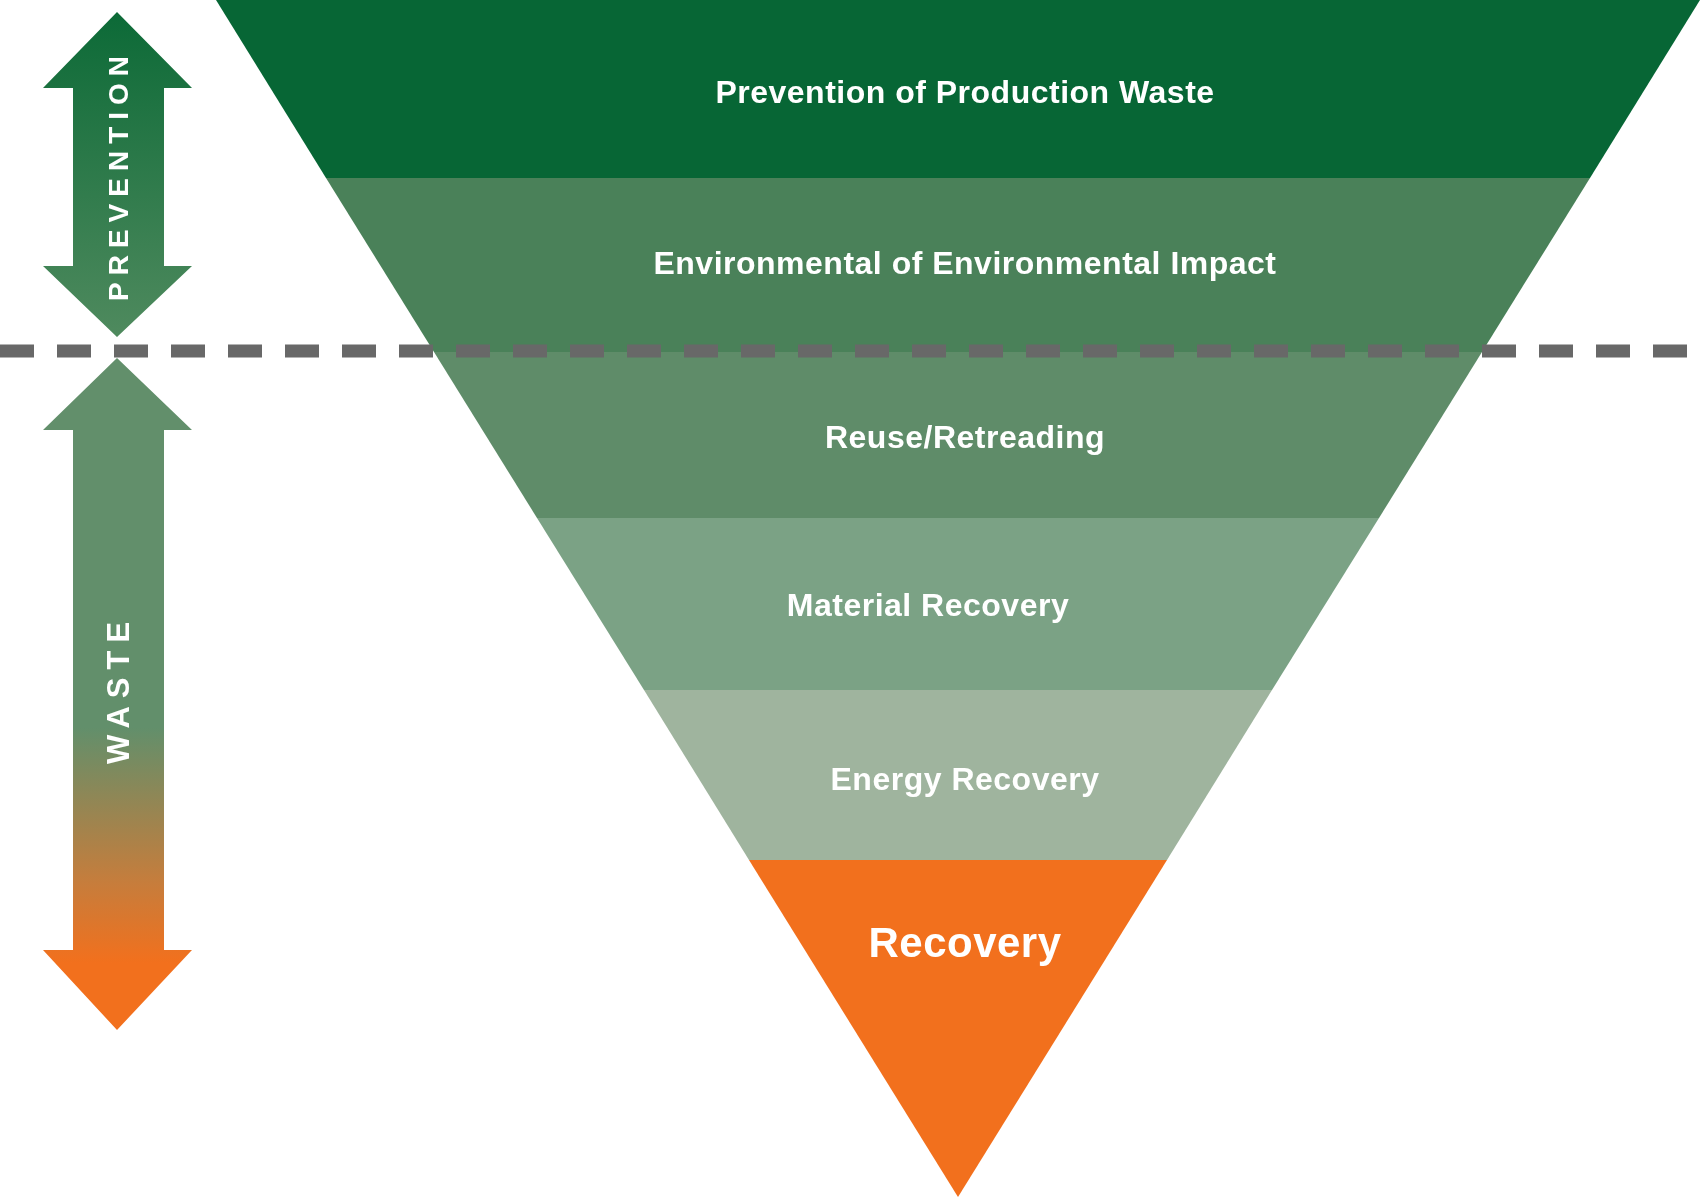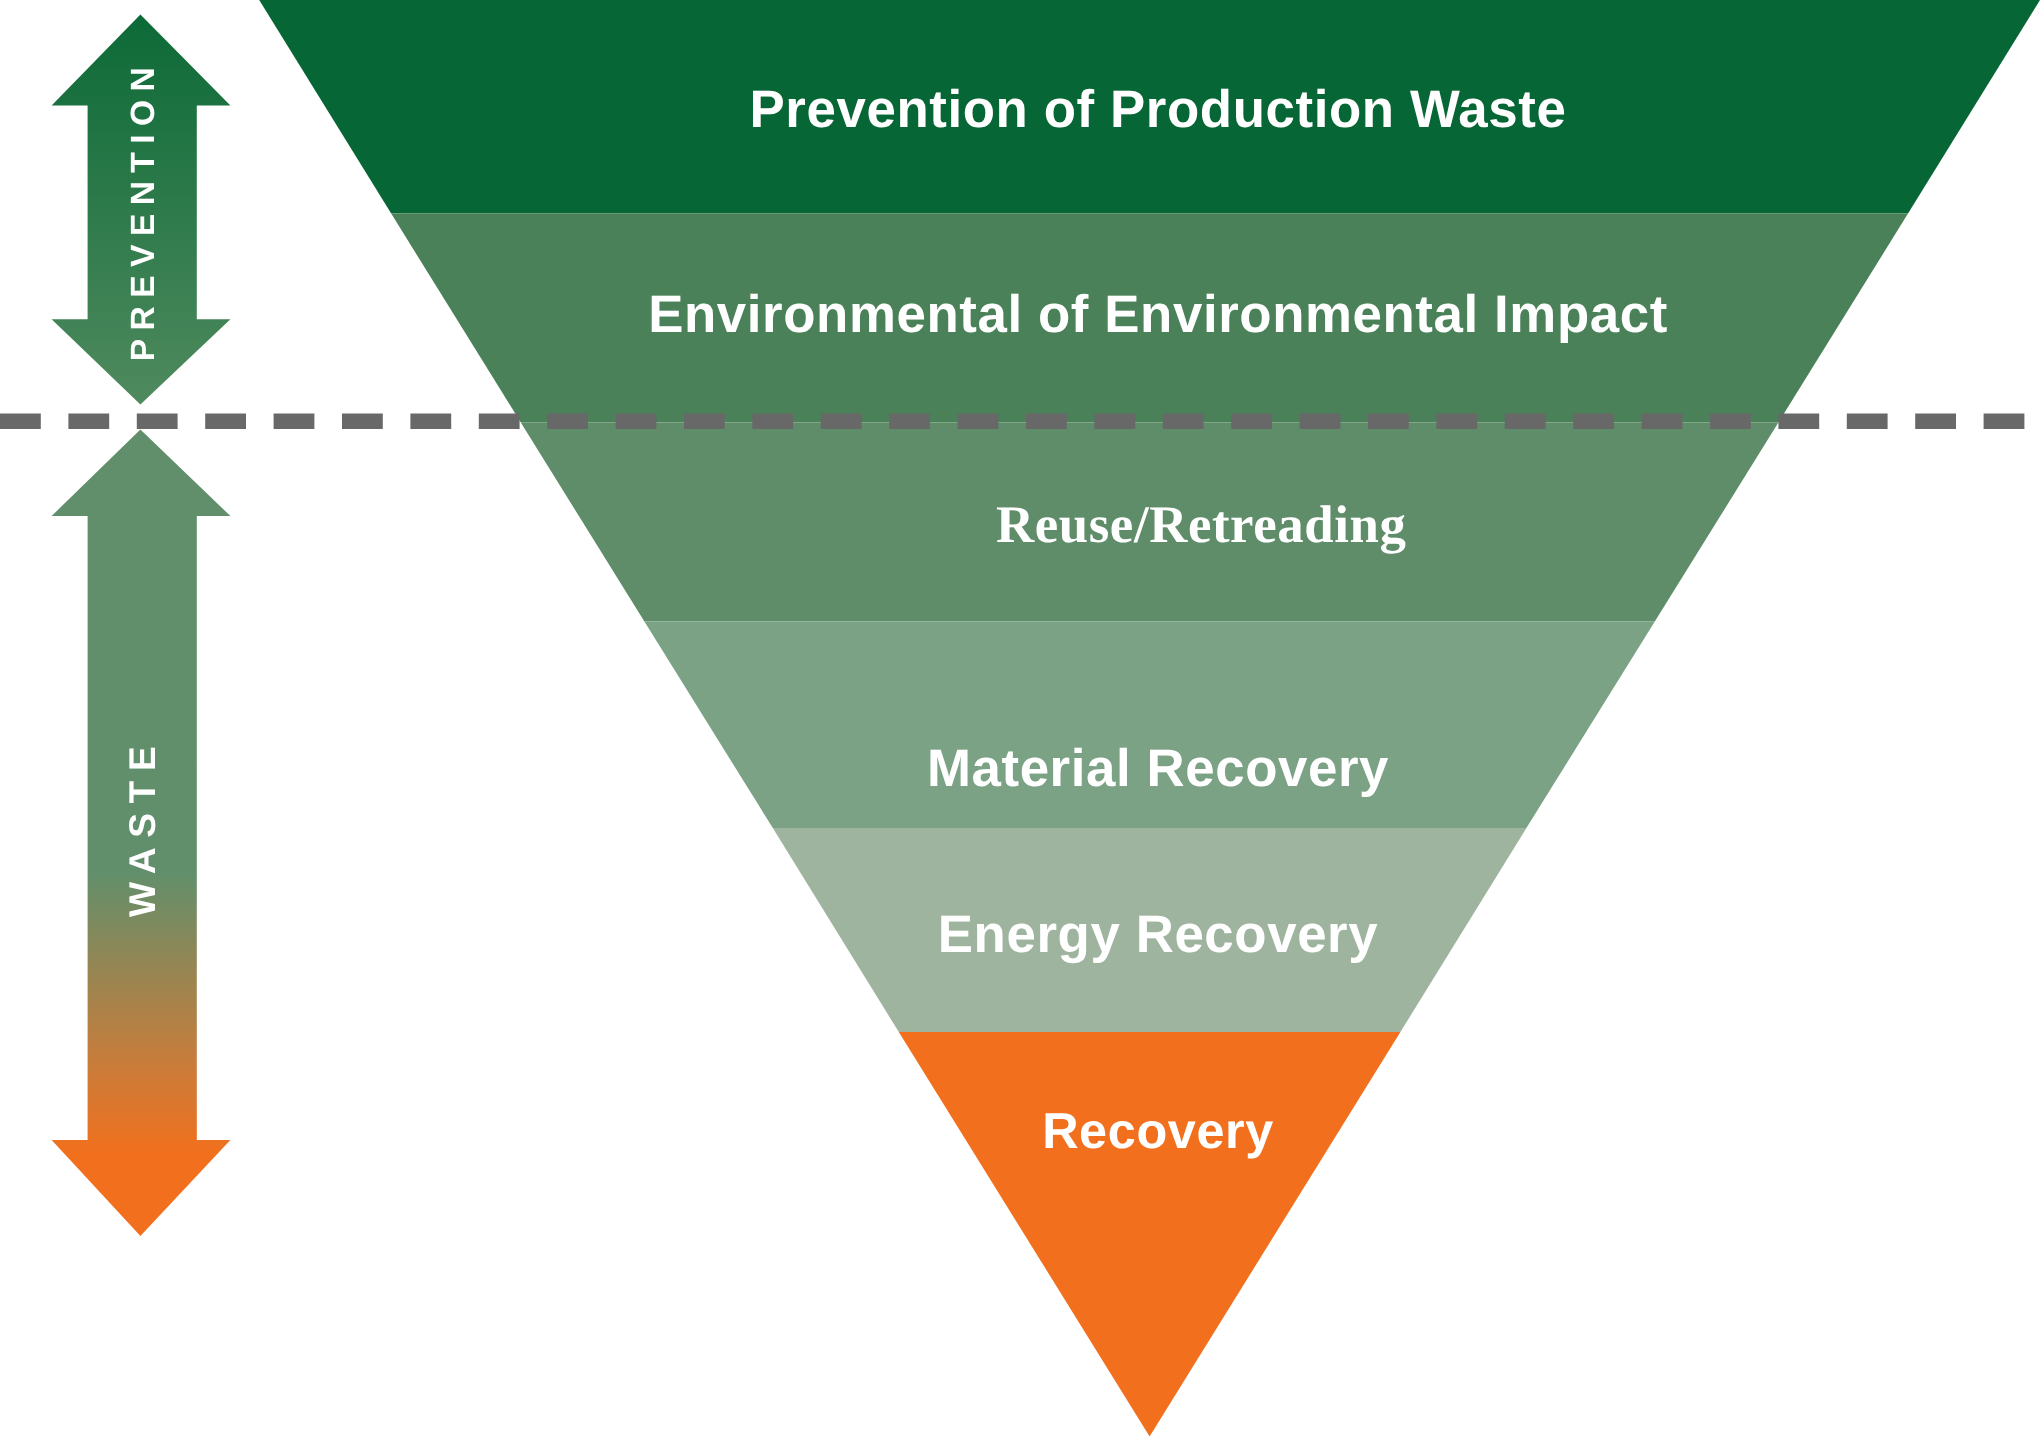--- a/index.html
+++ b/index.html
@@ -10,21 +10,21 @@
     background: #ffffff;
     overflow: hidden;
     font-family: "Liberation Sans", sans-serif;
   }
   #diagram-svg { position: absolute; left: 0; top: 0; }
   .band-label {
     position: absolute;
     transform: translate(-50%, -50%);
     color: #ffffff;
     font-weight: bold;
-    font-size: 44px;
+    font-size: 32px;
     white-space: nowrap;
     letter-spacing: 0.5px;
   }
   .arrow-label {
     position: absolute;
     transform: translate(-50%, -50%) rotate(-90deg);
     color: #ffffff;
     font-weight: bold;
     white-space: nowrap;
   }
@@ -59,21 +59,21 @@
     <polygon points="749,860 1167,860 958,1197" fill="#f2701d"></polygon>
 
     <line x1="0" y1="351" x2="1702" y2="351" stroke-width="13" stroke-dasharray="34 23" stroke="#686868"></line>
 
     <polygon points="117,12 192,88 164,88 164,266 192,266 117,337 43,266 73,266 73,88 43,88" fill="url(#gradPrev)"></polygon>
     <polygon points="117,358 192,430 164,430 164,950 192,950 117,1030 43,950 73,950 73,430 43,430" fill="url(#gradWaste)"></polygon>
   </svg>
 
   <div class="band-label" style="left:965px; top:92px;">Prevention of Production Waste</div>
   <div class="band-label" style="left:965px; top:263px;">Environmental of Environmental Impact</div>
-  <div class="band-label" style="left:1001px; top:437px;font-family:Liberation Serif, serif;">Reuse/Retreading</div>
-  <div class="band-label" style="left:965px; top:605px;margin-top:36px;">Material Recovery</div>
+  <div class="band-label" style="left:965px; top:437px;">Reuse/Retreading</div>
+  <div class="band-label" style="left:928px; top:605px;">Material Recovery</div>
   <div class="band-label" style="left:965px; top:779px;">Energy Recovery</div>
   <div class="band-label" style="left:965px; top:943px; font-size:42px;">Recovery</div>
 
   <div class="arrow-label prevention" style="left:119px; top:175px;">PREVENTION</div>
   <div class="arrow-label waste" style="left:119px; top:689px;">WASTE</div>
 
 </div>
 
 </body></html>

